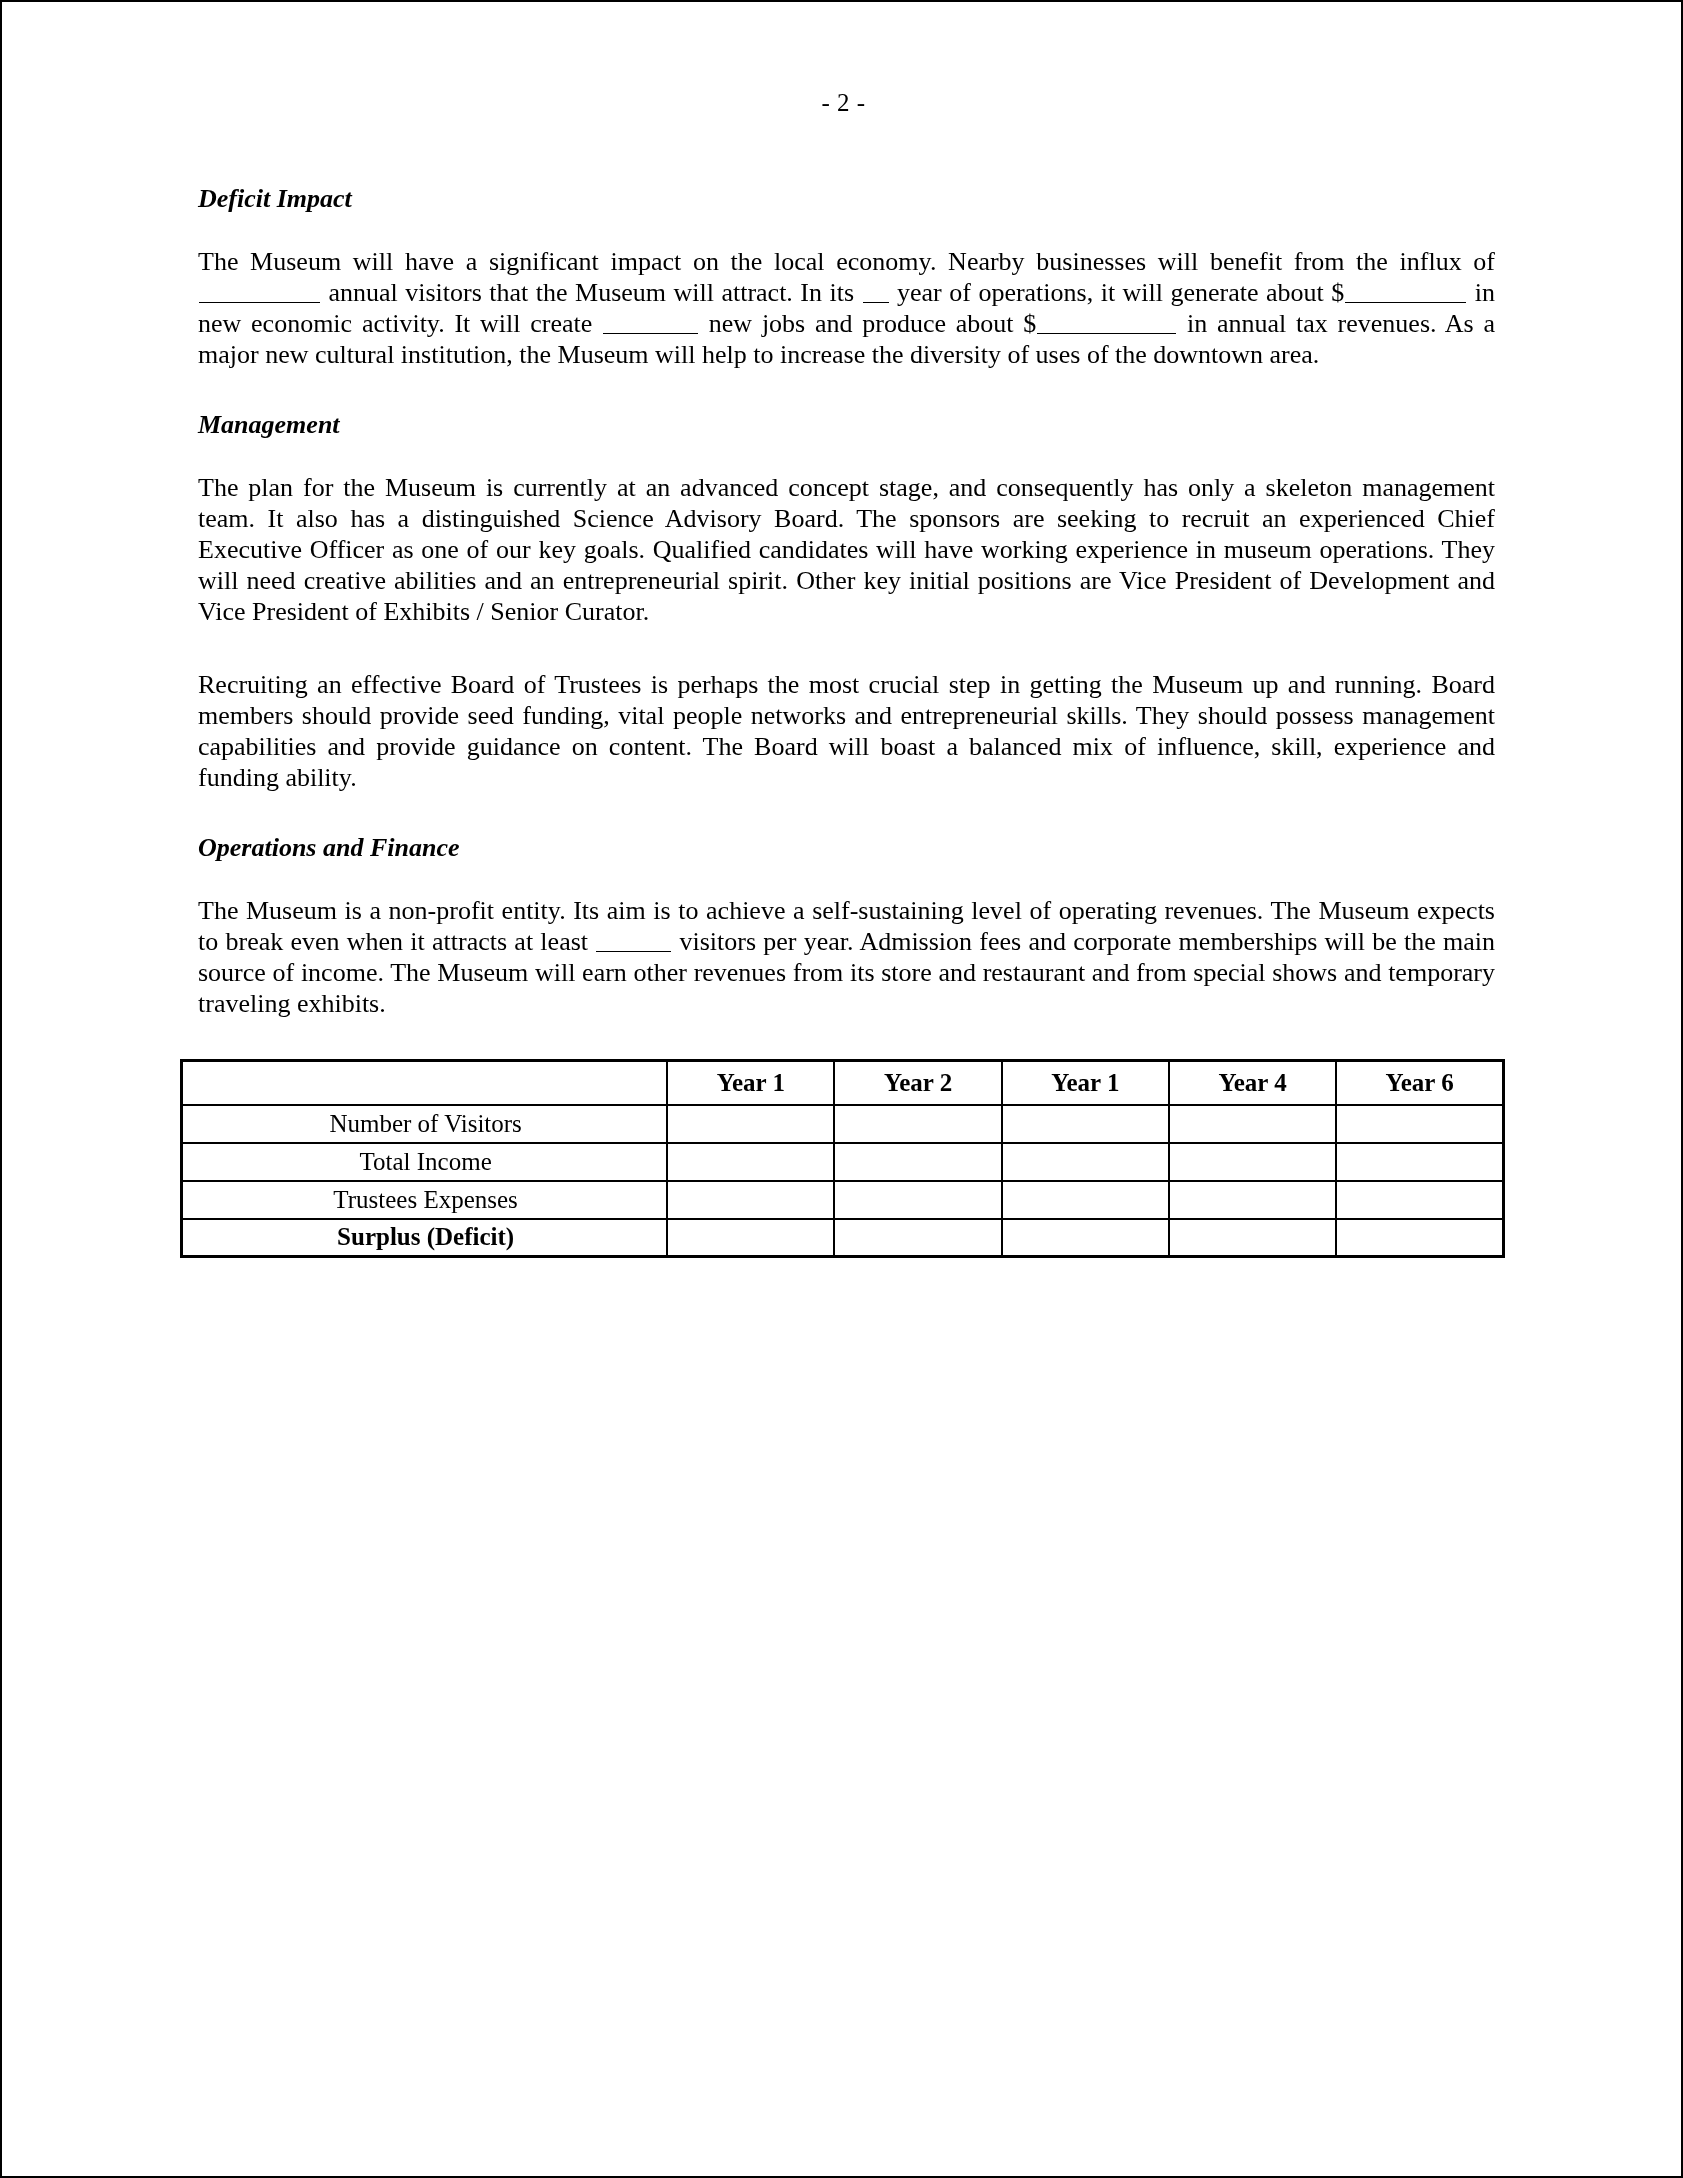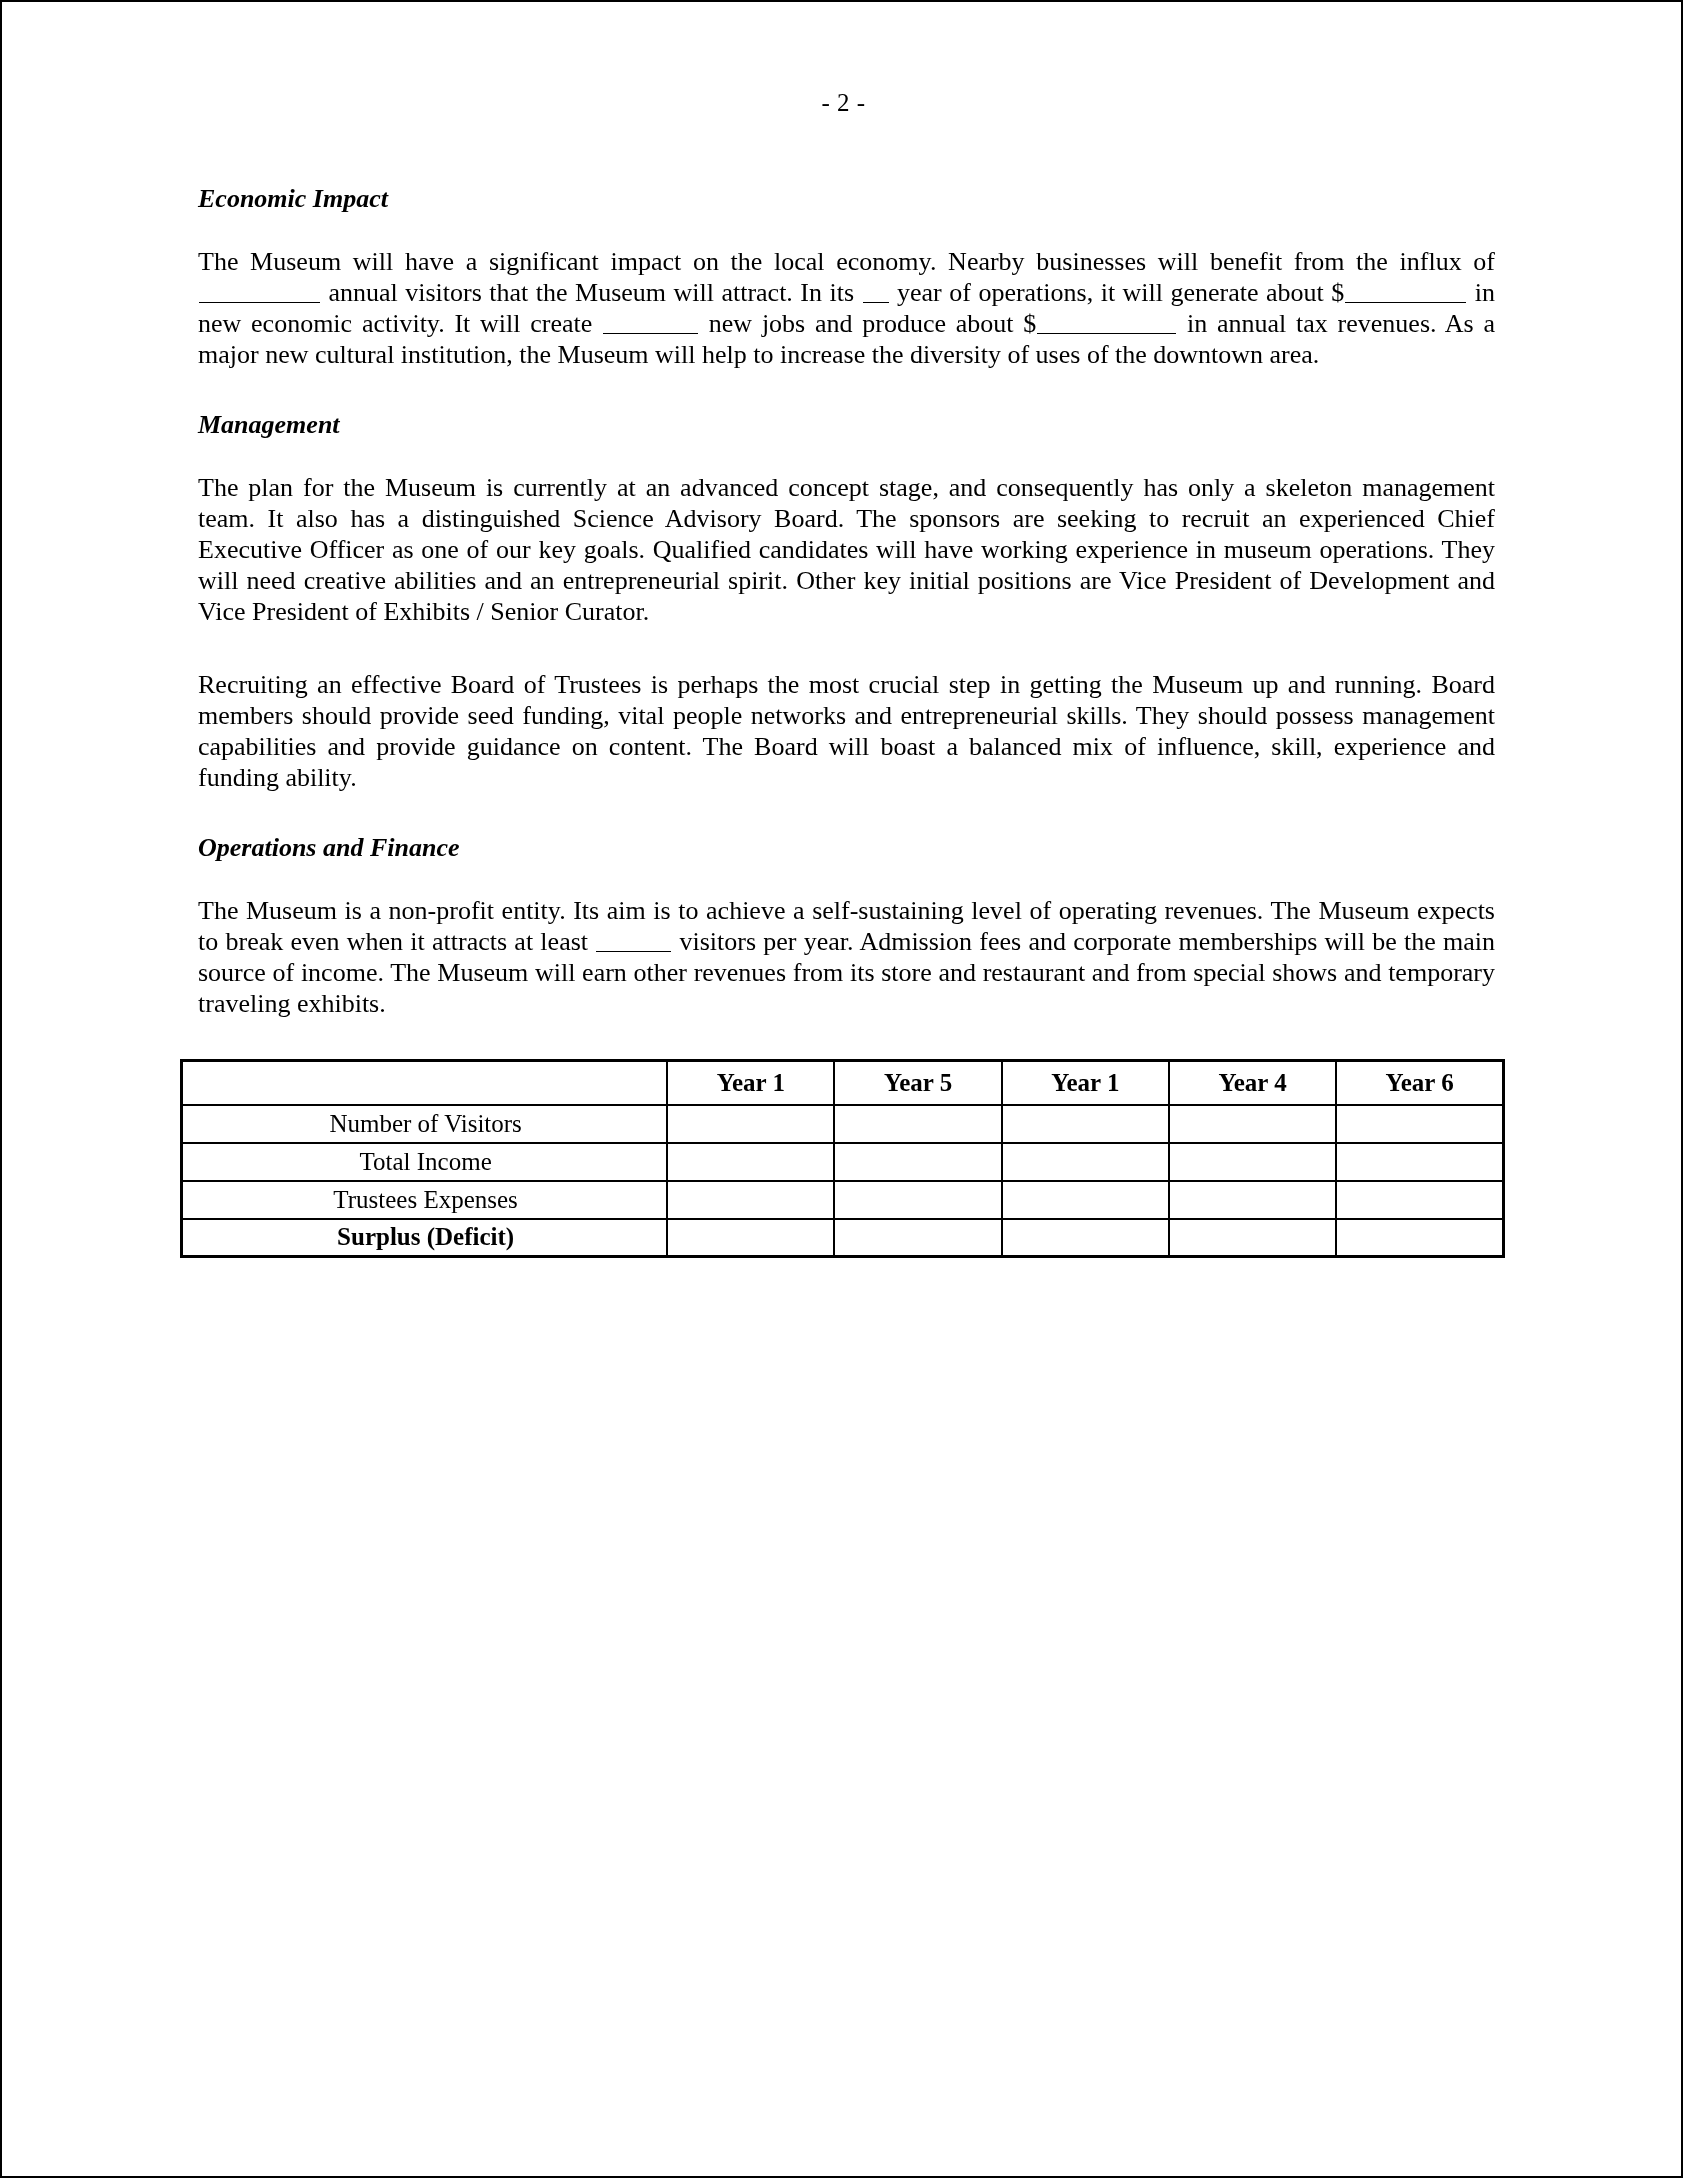--- a/index.html
+++ b/index.html
@@ -142,21 +142,21 @@
 </head>
 <body>
 
 <div id="page-sheet">
   <div id="page-body">
 
     <div class="page-number">- 2 -</div>
 
     <div class="content" id="content-column">
 
-    <div class="section-heading">Economic Impact</div>
+    <div class="section-heading">Deficit Impact</div>
         <p class="para"><span>The Museum will have a significant impact on the local economy. Nearby businesses will benefit from the influx of </span><span class="blank w-lg"></span><span> annual visitors that the Museum will attract. In its </span><span class="blank w-xs"></span><span> year of operations, it will generate about $</span><span class="blank w-lg"></span><span> in new economic activity. It will create </span><span class="blank w-md"></span><span> new jobs and produce about $</span><span class="blank w-xl"></span><span> in annual tax revenues. As a major new cultural institution, the Museum will help to increase the diversity of uses of the downtown area.</span></p>
         <div class="section-heading">Management</div>
         <p class="para"><span>The plan for the Museum is currently at an advanced concept stage, and consequently has only a skeleton management team. It also has a distinguished Science Advisory Board. The sponsors are seeking to recruit an experienced Chief Executive Officer as one of our key goals. Qualified candidates will have working experience in museum operations. They will need creative abilities and an entrepreneurial spirit. Other key initial positions are Vice President of Development and Vice President of Exhibits / Senior Curator.</span></p>
         <p class="para"><span>Recruiting an effective Board of Trustees is perhaps the most crucial step in getting the Museum up and running. Board members should provide seed funding, vital people networks and entrepreneurial skills. They should possess management capabilities and provide guidance on content. The Board will boast a balanced mix of influence, skill, experience and funding ability.</span></p>
         <div class="section-heading">Operations and Finance</div>
         <p class="para"><span>The Museum is a non-profit entity. Its aim is to achieve a self-sustaining level of operating revenues. The Museum expects to break even when it attracts at least </span><span class="blank w-sm"></span><span> visitors per year. Admission fees and corporate memberships will be the main source of income. The Museum will earn other revenues from its store and restaurant and from special shows and temporary traveling exhibits.</span></p>
       </div>
 
     <div class="fin-table-wrap">
       <table class="fin-table" id="fin-table">
@@ -165,21 +165,21 @@
           <col class="year-col">
           <col class="year-col">
           <col class="year-col">
           <col class="year-col">
           <col class="year-col">
         </colgroup>
         <thead>
           <tr>
               <th class="corner"></th>
               <th>Year 1</th>
-              <th>Year 5</th>
+              <th>Year 2</th>
               <th>Year 1</th>
               <th>Year 4</th>
               <th>Year 6</th>
             </tr>
         </thead>
         <tbody>
             <tr>
               <td class="row-label">Number of Visitors</td>
               <td class="data-cell"></td>
               <td class="data-cell"></td>

